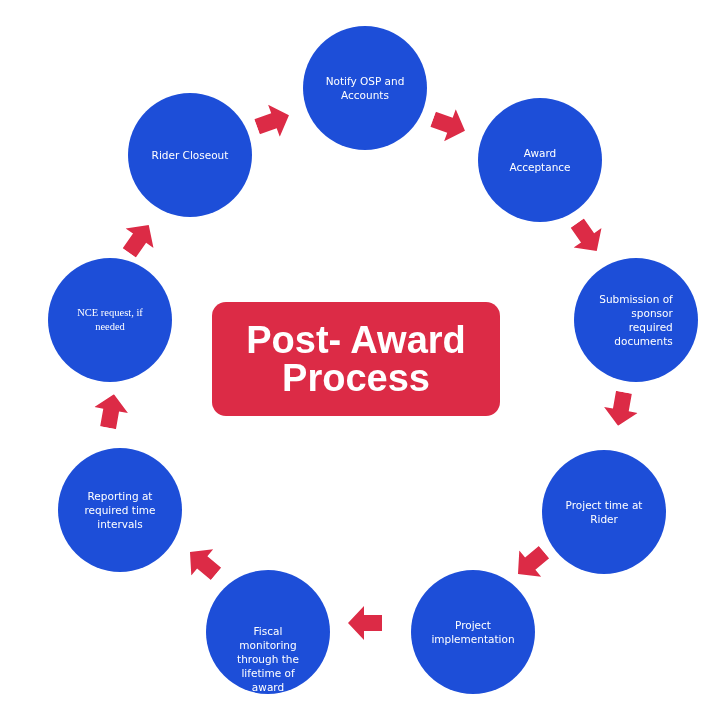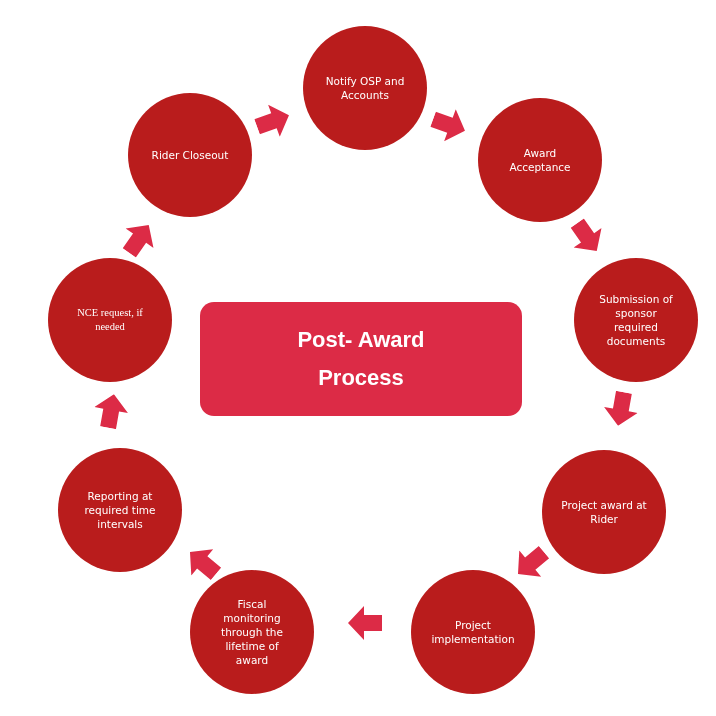--- a/index.html
+++ b/index.html
@@ -1,28 +1,28 @@
 <!DOCTYPE html>
 <html><head>
 <meta charset="utf-8">
 <style>
   html, body { margin:0; padding:0; background:#ffffff; }
   body { width:716px; height:716px; position:relative; overflow:hidden; font-family:"DejaVu Sans", sans-serif; }
   .node {
     position:absolute; width:124px; height:124px; border-radius:50%;
-    background:#b91c1c; color:#ffffff; display:flex; align-items:center; justify-content:center;
+    background:#1d4ed8; color:#ffffff; display:flex; align-items:center; justify-content:center;
     text-align:center; font-family:"DejaVu Sans", sans-serif; font-size:10.5px; line-height:14px;
     box-sizing:border-box; padding:0 14px;
   }
   .node span { display:block; white-space:pre-line; }
   .center-box {
-    position:absolute; left:200px; top:302px; width:322px; height:114px;
+    position:absolute; left:212px; top:302px; width:288px; height:114px;
     background:#dc2b46; border-radius:14px; color:#ffffff;
     display:flex; align-items:center; justify-content:center; text-align:center;
-    font-family:"Liberation Sans", sans-serif; font-weight:bold; font-size:22px; line-height:38px;
+    font-family:"Liberation Sans", sans-serif; font-weight:bold; font-size:38px; line-height:38px;
   }
   .center-box span { white-space:pre-line; }
   .arrow { position:absolute; width:34px; height:34px; }
   .arrow svg { width:100%; height:100%; display:block; }
 </style>
 </head>
 <body>
 
 <div class="center-box">
   <span>Post- Award
@@ -30,35 +30,35 @@
 </div>
 
 <div class="node" style="left:303px; top:26px;">
   <span>Notify OSP and
 Accounts</span>
 </div>
 <div class="node" style="left:478px; top:98px;">
   <span>Award
 Acceptance</span>
 </div>
-<div class="node" style="left:574px; top:258px;">
+<div class="node" style="left:574px; top:258px;text-align:right;">
   <span>Submission of
 sponsor
 required
 documents</span>
 </div>
 <div class="node" style="left:542px; top:450px;">
-  <span>Project award at
+  <span>Project time at
 Rider</span>
 </div>
 <div class="node" style="left:411px; top:570px;">
   <span>Project
 implementation</span>
 </div>
-<div class="node" style="left:190px; top:570px;">
+<div class="node" style="left:206px; top:570px;align-items:flex-end;">
   <span>Fiscal
 monitoring
 through the
 lifetime of
 award</span>
 </div>
 <div class="node" style="left:58px; top:448px;">
   <span>Reporting at
 required time
 intervals</span>

